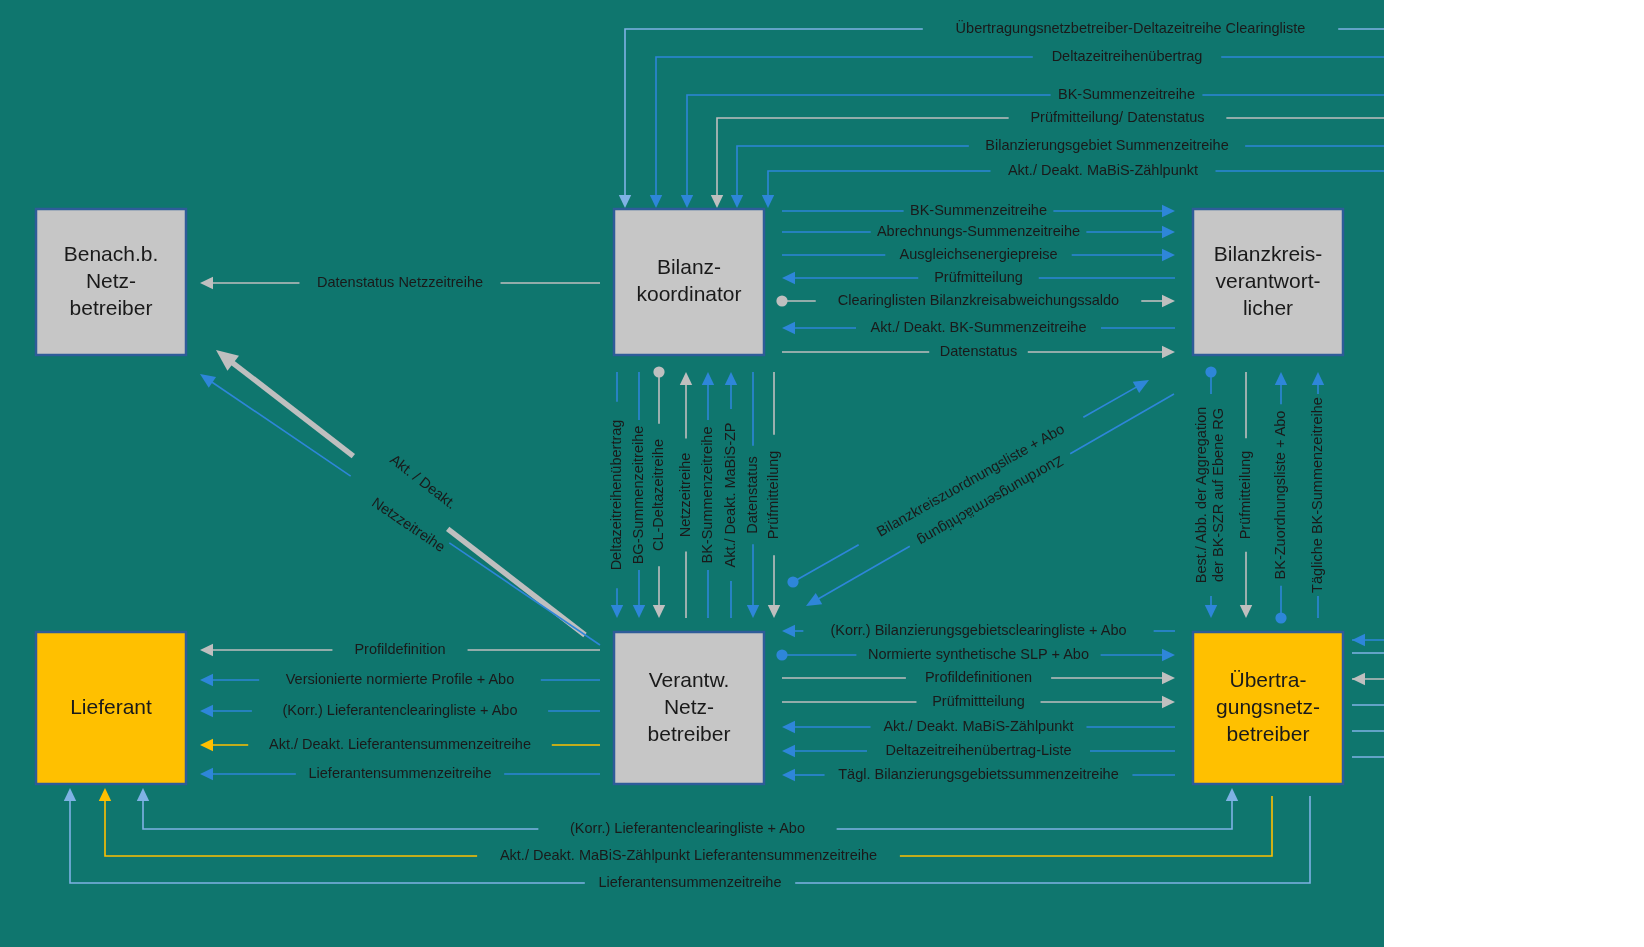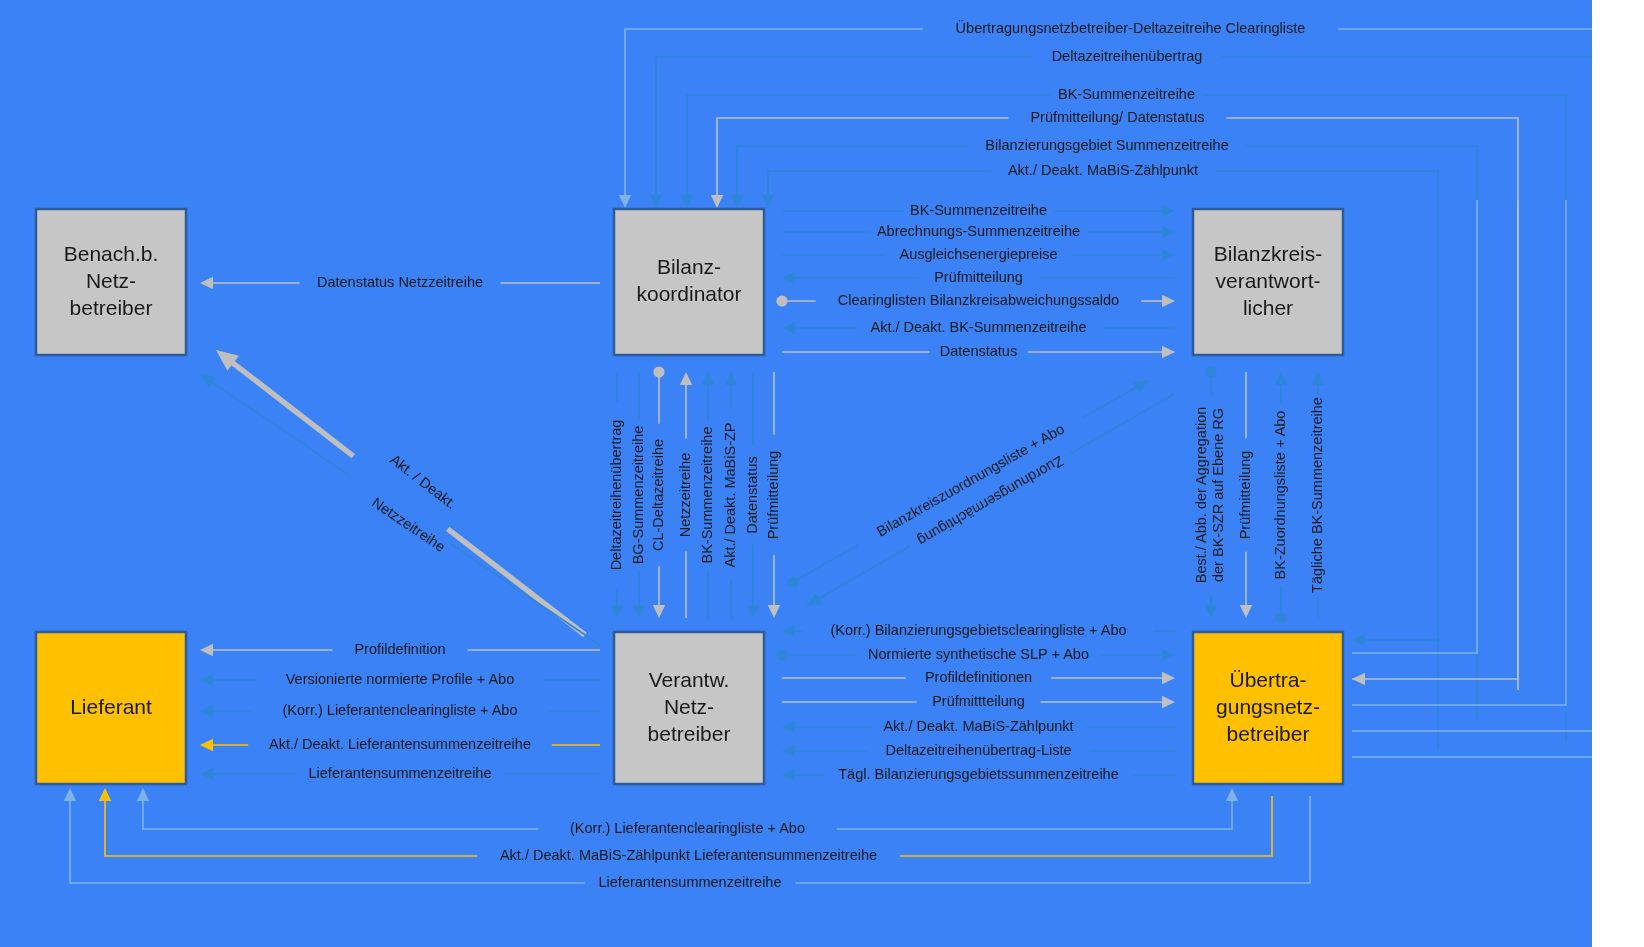--- a/index.html
+++ b/index.html
@@ -1,17 +1,17 @@
 <!DOCTYPE html>
 <html><head>
 <meta charset="utf-8">
 <style>
   html,body{margin:0;padding:0;background:#ffffff;}
   body{font-family:"Liberation Sans",sans-serif;}
-  #stage{position:relative;width:1592px;height:947px;background:#3b82f6;overflow:hidden;}
+  #stage{position:relative;width:1384px;height:947px;background:#0f766e;overflow:hidden;}
   svg{position:absolute;left:0;top:0;}
   .node-label{font-family:"Liberation Sans",sans-serif;font-size:21px;fill:#1a1a1a;text-anchor:middle;dominant-baseline:middle;}
   .edge-label{font-family:"Liberation Sans",sans-serif;font-size:14.5px;fill:#1a1a1a;text-anchor:middle;dominant-baseline:middle;}
 </style>
 </head>
 <body>
 
 <div id="stage">
   <svg id="svg" width="1644" height="947" xmlns="http://www.w3.org/2000/svg">
       <polyline points="625,200 625,29 922.7925,29" fill="none" stroke="#7FB2E5" stroke-width="1.6"></polyline>

